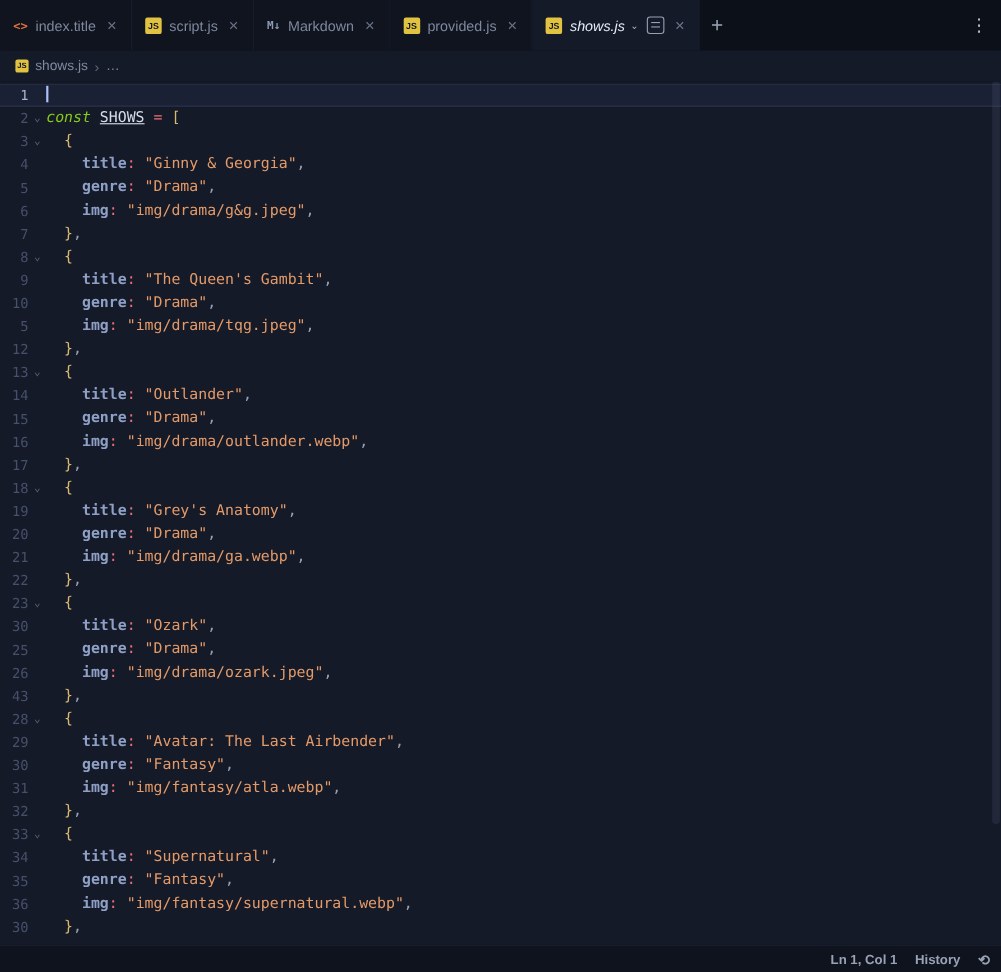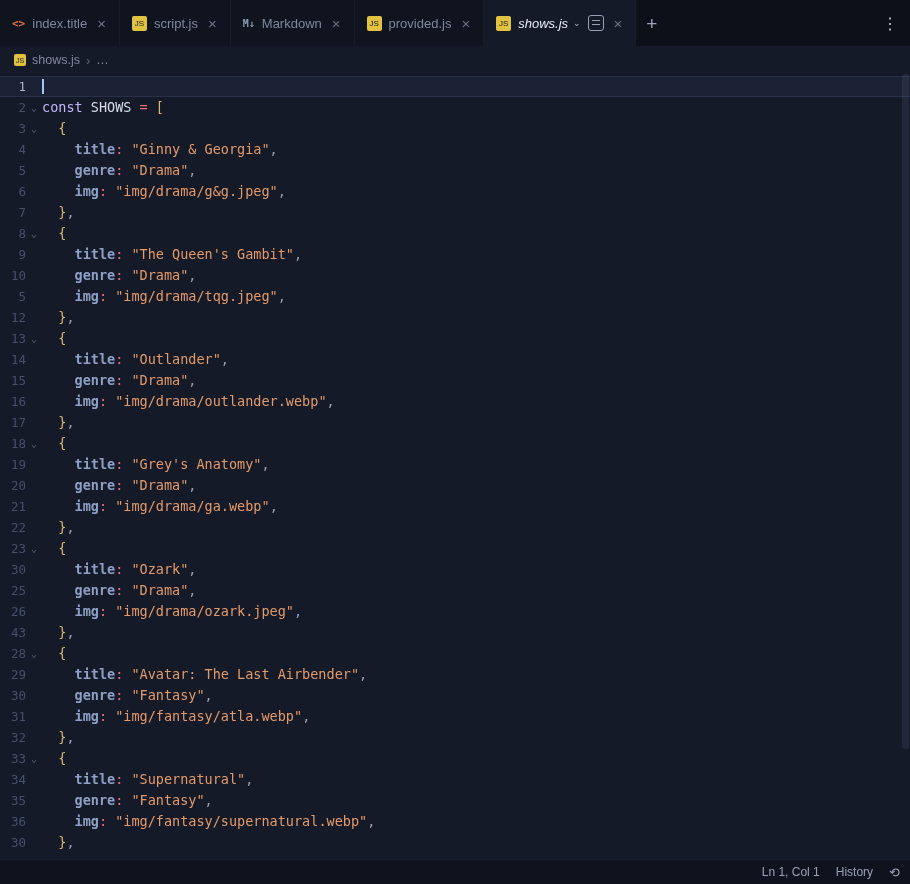--- a/index.html
+++ b/index.html
@@ -9,21 +9,21 @@
 
   
   .tabbar{height:46px;display:flex;align-items:stretch;background:#0c1018;flex:none;}
   .tabs{display:flex;align-items:stretch;}
   .tab{display:flex;align-items:center;gap:7px;padding:0 10px 0 12px;background:#0f141f;
     border-right:1px solid #161c2a;color:#7e879c;font-size:13px;cursor:pointer;}
   .tab.active{background:#151a28;color:#e3e9f5;}
   .tab.active .tlabel{font-style:italic;color:#e7edf8;}
   .close{color:#6b7488;font-size:15px;line-height:1;padding:1px 3px;border-radius:3px;}
   .js-icon{display:inline-flex;align-items:center;justify-content:center;width:15px;height:15px;
-    background:#e2c241;color:#14181f;font-weight:normal;font-size:8px;border-radius:2px;flex:none;
+    background:#e2c241;color:#14181f;font-weight:bold;font-size:8px;border-radius:2px;flex:none;
     font-family:"Liberation Sans",sans-serif;}
   .js-icon.sm{width:12px;height:12px;font-size:7px;}
   .html-icon{color:#e0713d;font-weight:bold;font-size:11px;font-family:"DejaVu Sans Mono",monospace;}
   .md-icon{color:#8d9cb5;font-weight:bold;font-size:10px;font-family:"DejaVu Sans Mono",monospace;}
   .chev{color:#a7b0c6;font-size:9px;margin-left:-2px;}
   .pv{width:14px;height:14px;border:1.2px solid #97a0b4;border-radius:3px;position:relative;display:inline-block;}
   .pv::before,.pv::after{content:"";position:absolute;left:3px;right:3px;height:1.5px;background:#97a0b4;}
   .pv::before{top:3.5px}.pv::after{top:7.5px}
   .newtab{background:none;border:none;color:#9aa3b8;font-size:19px;line-height:1;padding:0 10px;
     cursor:pointer;align-self:center;}
@@ -39,34 +39,34 @@
   .editor{flex:1;background:#151a28;position:relative;overflow:hidden;padding-top:2px;}
   .row{display:flex;height:21px;line-height:21px;font-family:"DejaVu Sans Mono",monospace;
     font-size:13.5px;white-space:pre;}
   .num{width:26px;text-align:right;color:#47506b;flex:none;font-size:12.5px;}
   .fold{width:16px;text-align:center;color:#5c6783;font-size:10px;flex:none;cursor:pointer;}
   .content{flex:1;position:relative;color:#c6cede;}
   .row.cur{background:#1b2134;box-shadow:inset 0 1px 0 #28304a,inset 0 -1px 0 #28304a;}
   .row.cur .num{color:#a9b4d2;}
   .cursor{display:inline-block;width:1.5px;height:15px;background:#aac2f7;vertical-align:middle;
     margin-right:-1.5px;position:relative;top:-1px;}
-  .tk-k{color:#c4b5fd;}      
-  .tk-v{color:#d8dee9;}      
+  .tk-k{color:#84cc16;font-style:italic;}      
+  .tk-v{color:#d8dee9;text-decoration:underline;}      
   .tk-o{color:#ee6d78;}      
   .tk-b{color:#d7ba70;}      
   .tk-p{color:#8fa0c6;font-weight:bold;}      
   .tk-s{color:#e49a68;}      
   .tk-c{color:#98a2b5;}      
   .scrollbar{position:absolute;top:0;right:0;width:10px;bottom:0;}
   .thumb{position:absolute;top:0;height:86%;left:2px;right:1px;background:rgba(115,130,165,.14);border-radius:3px;}
 
   
   .statusbar{height:24px;background:#0f131d;border-top:1px solid #171d2b;display:flex;
     align-items:center;justify-content:flex-end;gap:16px;padding-right:10px;
-    color:#98a1b5;font-size:12px;flex:none;}
+    color:#98a1b5;font-size:12px;flex:none;font-weight:bold;}
   .sb-item{display:flex;align-items:flex-start;gap:5px;cursor:pointer;}
   .sb-icon{font-size:13px;color:#98a1b5;cursor:pointer;}
 </style>
 </head>
 <body>
 
 <div class="window">
 
   <div class="tabbar">
     <div class="tabs">

